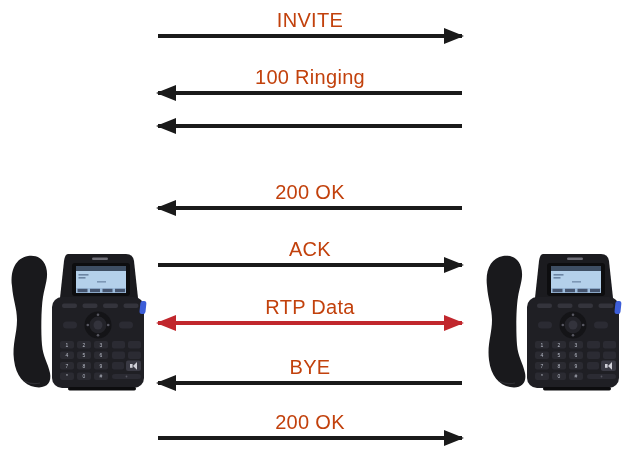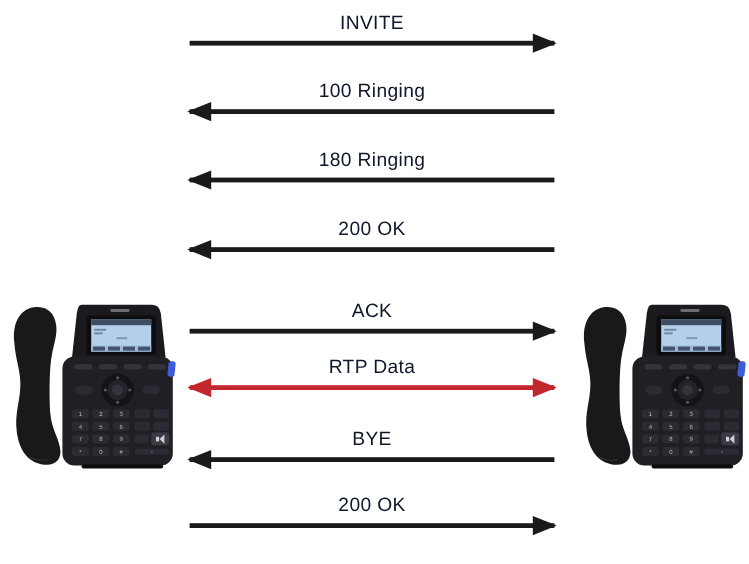--- a/index.html
+++ b/index.html
@@ -4,21 +4,21 @@
 <style>
   html,body { margin:0; padding:0; background:#ffffff; }
   .stage {
     position:relative; width:624px; height:470px; background:#ffffff;
     font-family:"Liberation Sans", sans-serif; overflow:hidden;
   }
   
   .msg { position:absolute; left:158px; width:304px; }
   .msg-label {
     height:24px; line-height:24px; text-align:center;
-    font-size:16px; color:#0f172a; letter-spacing:0.3px;
+    font-size:20px; color:#c2410c; letter-spacing:0.3px;
   }
   .arrow { position:relative; height:4px; margin-top:2px;
            color:#1a1a1a; background:currentColor; }
   .msg-rtp .arrow { color:#c1272d; }
   .dir-right .arrow::after,
   .dir-both  .arrow::after {
     content:""; position:absolute; right:-2px; top:-6px; width:0; height:0;
     border-top:8px solid transparent; border-bottom:8px solid transparent;
     border-left:20px solid currentColor;
   }
@@ -152,30 +152,29 @@
     <div class="msg-label">INVITE</div>
     <div class="arrow"></div>
   </div>
 
   <div class="msg dir-left" style="top:65px">
     <div class="msg-label">100 Ringing</div>
     <div class="arrow"></div>
   </div>
 
   <div class="msg dir-left" style="top:122px">
-    <div class="msg-label">180 Ringing</div>
     <div class="arrow"></div>
   </div>
 
   <div class="msg dir-left" style="top:180px">
     <div class="msg-label">200 OK</div>
     <div class="arrow"></div>
   </div>
 
-  <div class="msg dir-right" style="top:248px">
+  <div class="msg dir-right" style="top:237px">
     <div class="msg-label">ACK</div>
     <div class="arrow"></div>
   </div>
 
   <div class="msg dir-both msg-rtp" style="top:295px">
     <div class="msg-label">RTP Data</div>
     <div class="arrow"></div>
   </div>
 
   <div class="msg dir-left" style="top:355px">

